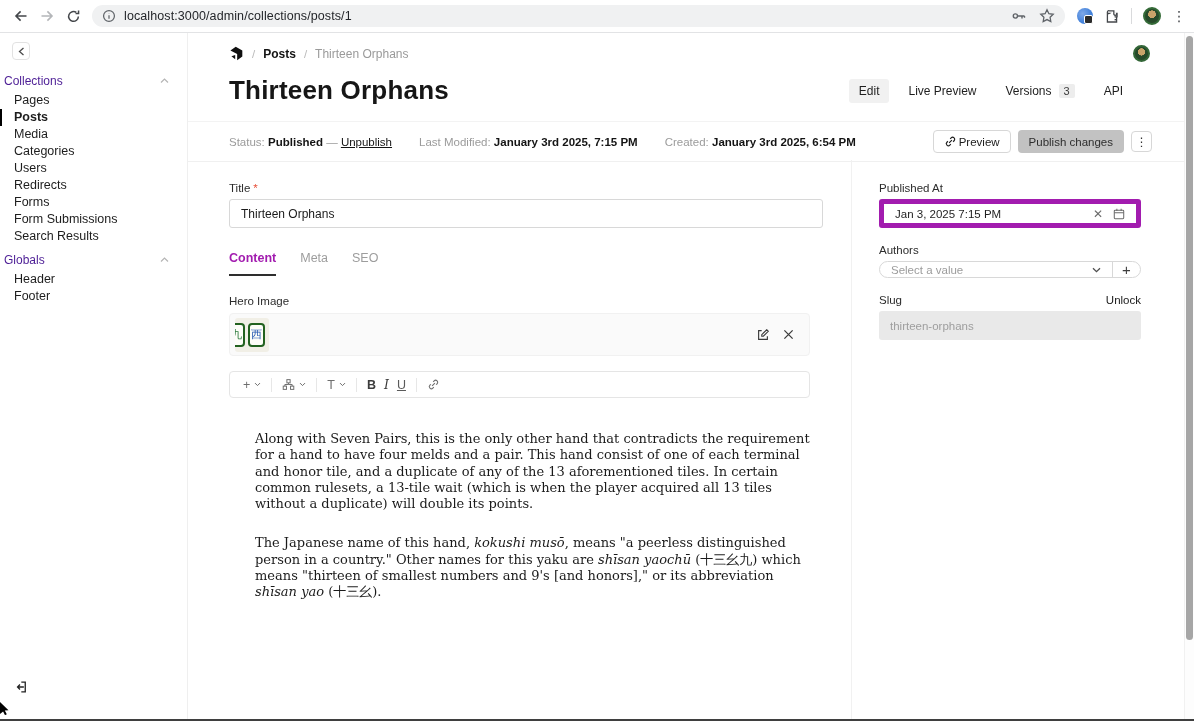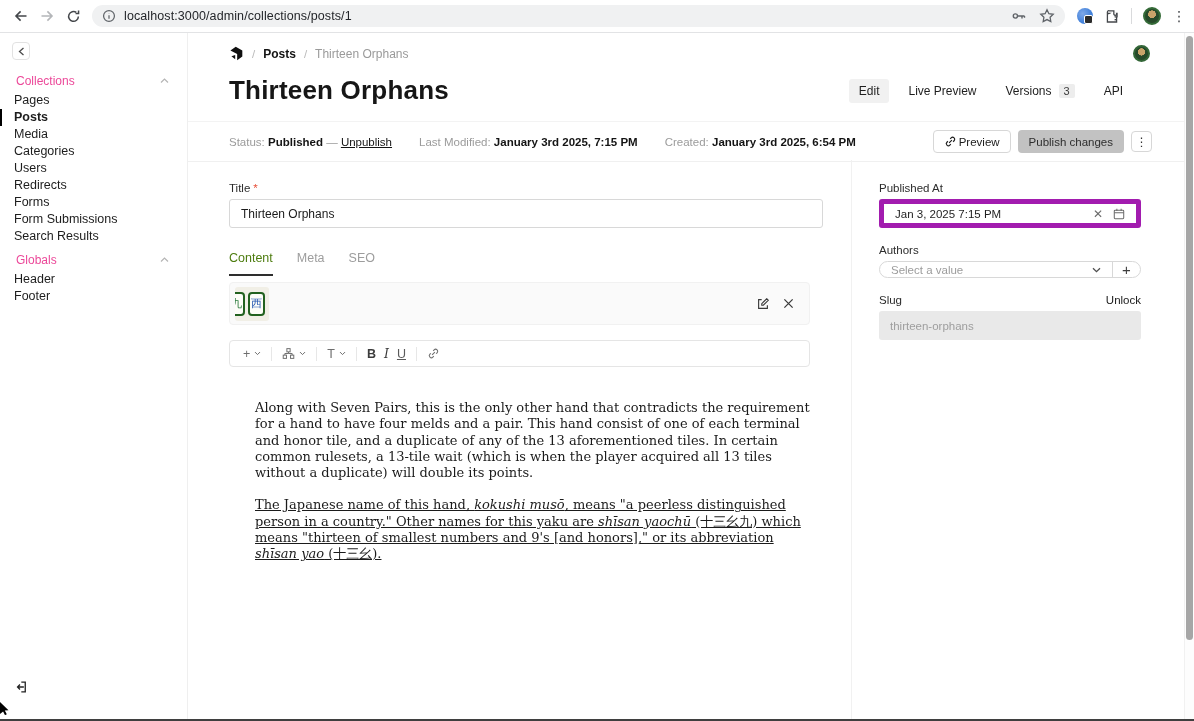--- a/index.html
+++ b/index.html
@@ -21,21 +21,21 @@
   .avatar-sm { width:18px; height:18px; border-radius:50%; background:radial-gradient(circle at 50% 38%, #caa36a 0 34%, #274a2b 36%); border:2px solid #356b38; }
   .kebab { font-size:14px; color:#44474b; line-height:1; }
 
   
   .app { position:absolute; top:33px; left:0; right:0; bottom:0; background:#fff; }
 
   
   .sidebar { position:absolute; left:0; top:0; bottom:0; width:188px; border-right:1px solid #efefef; padding-top:9px; background:#fff; }
   .collapse-btn { margin-left:12px; width:18px; height:18px; border:1px solid #e2e2e2; border-radius:4px; display:flex; align-items:center; justify-content:center; color:#4c4c4c; background:#fff; }
   .side-group { margin-top:13px; }
-  .side-group-head { display:flex; align-items:center; justify-content:space-between; padding:0 18px 0 16px; color:#ec4899; font-size:12px; height:16px; }
+  .side-group-head { display:flex; align-items:center; justify-content:space-between; padding:0 18px 0 4px; color:#4c1d95; font-size:12px; height:16px; }
   .side-items { margin-top:3px; }
   .side-item { position:relative; padding:2px 14px; font-size:12.5px; color:#1d1d1d; line-height:13px; cursor:pointer; }
   .side-item.active { font-weight:700; }
   .side-item.active::before { content:""; position:absolute; left:0; top:0; bottom:0; width:2px; background:#000; }
   .logout { position:absolute; left:13px; bottom:27px; color:#222; display:flex; }
 
   
   .main { position:absolute; left:188px; right:0; top:0; bottom:0; }
   .eyebrow { display:flex; align-items:center; padding:12px 44px 0 41px; }
   .crumb-sep { color:#b9b9b9; font-size:11.5px; margin:0 8px; }
@@ -62,42 +62,42 @@
   .body-row { position:absolute; top:127px; left:0; right:0; bottom:0; display:flex; }
   .form-col { width:664px; flex:none; border-right:1px solid #f1f1f1; padding:22px 0 0 41px; }
   .panel-col { flex:1; padding:22px 53px 0 27px; }
 
   .field-label { font-size:11.5px; color:#2c2c2c; }
   .req { color:#e8503a; margin-left:3px; }
   .text-input { margin-top:5px; width:594px; height:29px; border:1px solid #d8d8d8; border-radius:3px; background:#fff; display:flex; align-items:center; padding:0 11px; font-size:12px; color:#1b1b1b; }
 
   .form-tabs { display:flex; gap:24px; margin-top:23px; }
   .form-tab { font-size:12.5px; color:#9d9d9d; padding-bottom:9px; border-bottom:2px solid transparent; cursor:pointer; }
-  .form-tab.active { color:#4d7c0f; font-weight:400; border-bottom-color:#2e2e2e; }
+  .form-tab.active { color:#a21caf; font-weight:700; border-bottom-color:#2e2e2e; }
 
   .hero-label { margin-top:19px; font-size:11.5px; color:#2c2c2c; }
   .upload-card { margin-top:6px; width:581px; height:43px; background:#fafafa; border:1px solid #f1f1f1; border-radius:4px; display:flex; align-items:center; padding:0 15px 0 5px; }
   .thumb { width:34px; height:34px; border-radius:3px; overflow:hidden; background:#f1efe6; position:relative; flex:none; }
   .tile { position:absolute; top:5px; width:17px; height:24px; background:#fdfdf8; border:2px solid #22611f; border-radius:4px; display:flex; align-items:center; justify-content:center; font-family:"DejaVu Serif",serif; font-size:11px; color:#2456b0; }
   .tile.t1 { left:-7px; color:#2a7a3c; }
   .tile.t2 { left:13px; }
   .file-info { margin-left:12px; }
   .file-name { font-size:12px; color:#141414; }
   .file-meta { font-size:11.5px; color:#9b9b9b; margin-top:3px; }
   .card-actions { margin-left:auto; display:flex; align-items:center; gap:13px; color:#3a3a3a; }
 
   .rte-toolbar { margin-top:15px; width:581px; height:27px; border:1px solid #e5e5e5; border-radius:4px; display:flex; align-items:center; padding:0 9px; color:#6e6e6e; }
   .tb-btn { display:flex; align-items:center; gap:4px; padding:2px 4px; font-size:12.5px; cursor:pointer; }
   .tb-sep { width:1px; height:14px; background:#e7e7e7; margin:0 6px; }
   .tb-b { font-weight:700; color:#3c3c3c; }
   .tb-i { font-style:italic; font-family:"DejaVu Serif",serif; color:#3c3c3c; }
   .tb-u { text-decoration:underline; color:#5a5a5a; }
 
   .rte-body { margin-top:33px; padding-left:26px; width:582px; font-family:"DejaVu Serif",serif; font-size:13px; line-height:16.3px; color:#1b1b1b; }
-  .rte-body p + p { margin-top:16px;text-decoration:underline; }
+  .rte-body p + p { margin-top:23px; }
   .rte-body em { font-style:italic; }
 
   .panel-field { width:262px; margin-bottom:16px; }
   .panel-label { font-size:11.5px; color:#2c2c2c; }
   .date-input { margin-top:5px; height:29px; border:5px solid #a21caf; border-radius:3px; display:flex; align-items:center; padding:0 11px; font-size:11.5px; color:#1f1f1f; background:#fff; }
   .date-icons { margin-left:auto; display:flex; align-items:center; gap:10px; color:#6b6b6b; }
   .x-glyph { font-size:12px; color:#6b6b6b; line-height:1; cursor:pointer; }
   .select-control { margin-top:5px; height:17px; border:1px solid #d8d8d8; border-radius:9px; display:flex; background:#fff; }
   .select-main { flex:1; display:flex; align-items:center; padding:0 11px; font-size:11.5px; color:#9c9c9c; }
   .select-chev { margin-left:auto; color:#4f4f4f; display:flex; }
@@ -291,20 +291,21 @@
             <span>Title</span><span class="req">*</span>
           </div>
           <div class="text-input">Thirteen Orphans</div>
 
           <div class="form-tabs">
             <span class="form-tab active">Content</span>
             <span class="form-tab">Meta</span>
             <span class="form-tab">SEO</span>
           </div>
 
+          <div class="hero-label">Hero Image</div>
           <div class="upload-card">
             <div class="thumb">
               <span class="tile t1">九</span>
               <span class="tile t2">西</span>
             </div>
             <div class="card-actions">
               <span>
                 <svg width="14" height="14" viewBox="0 0 16 16" fill="none" stroke="currentColor" stroke-width="1.3">
                     <path d="M13 9.5V13H3V3h3.5"></path>
                     <path d="M12.2 2l1.8 1.8-5.6 5.6H6.6V7.6z"></path>

